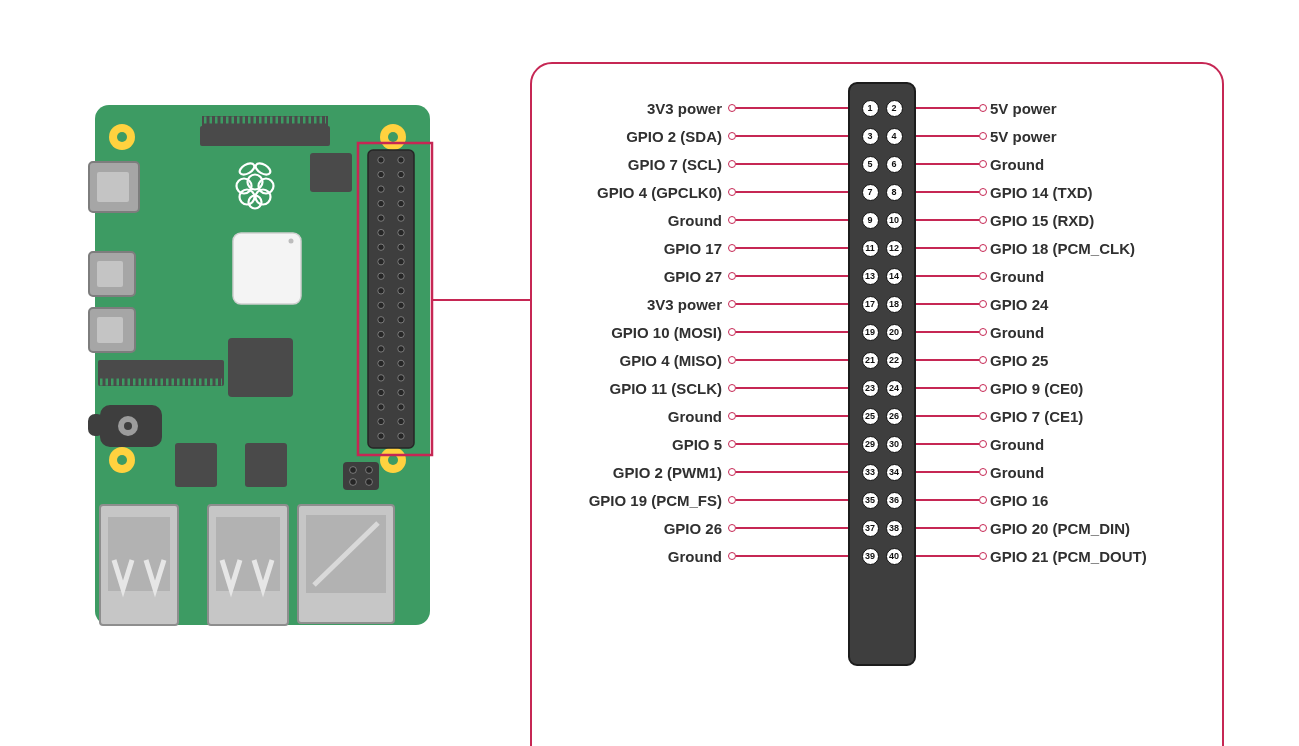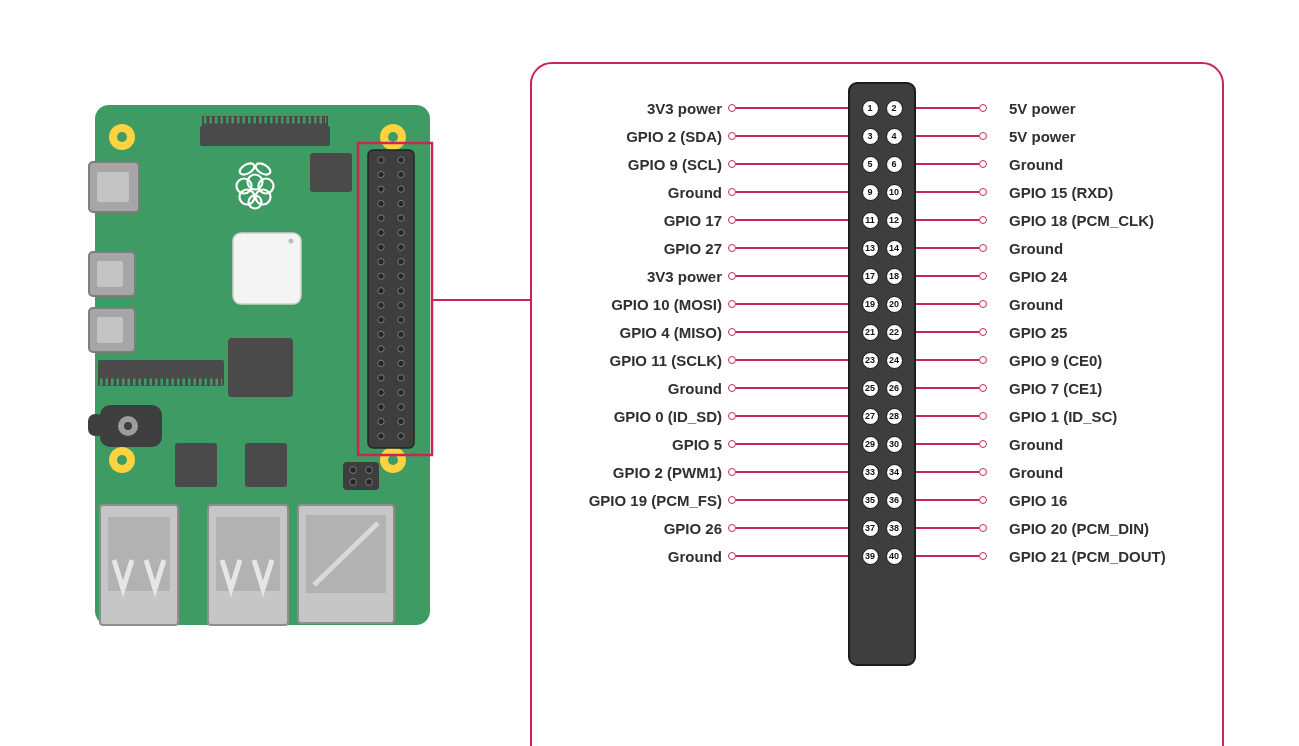--- a/index.html
+++ b/index.html
@@ -45,21 +45,21 @@
     border:2px solid var(--accent);border-radius:22px;background:#fff;
   }
   .strip{
     position:absolute;left:316px;top:18px;width:68px;height:584px;
     background:var(--header-dark);border:2px solid #1c1c1c;border-radius:9px;
   }
   .rows{position:absolute;left:0;top:30px;width:100%;}
   .pin-row{display:flex;align-items:center;height:28px;}
   .lbl{font-size:15px;font-weight:700;color:var(--label-ink);white-space:nowrap;}
   .lbl.left{width:190px;text-align:right;flex:0 0 auto;}
-  .lbl.right{margin-left:22px;}
+  .lbl.right{margin-left:3px;}
   .dot{width:8px;height:8px;border:1.5px solid var(--accent);background:#fff;border-radius:50%;flex:0 0 auto;}
   .dot.ld{margin-left:6px;}
   .line{height:2px;background:var(--accent);flex:0 0 auto;}
   .lline{width:112px;}
   .rline{width:63px;}
   .pins{width:68px;display:flex;justify-content:center;align-items:center;gap:7px;flex:0 0 auto;}
   .pin{
     width:17px;height:17px;border-radius:50%;background:#fff;border:1.5px solid #111;
     font-size:9px;font-weight:700;color:#111;
     display:flex;align-items:center;justify-content:center;flex:0 0 auto;
@@ -238,32 +238,44 @@
     <span class="pins">
       <span class="pin">3</span>
       <span class="pin">4</span>
     </span>
     <span class="line rline"></span>
     <span class="dot"></span>
     <span class="lbl right">5V power</span>
   </div>
 
   <div class="pin-row">
-    <span class="lbl left">GPIO 9 (SCL)</span>
+    <span class="lbl left">GPIO 7 (SCL)</span>
     <span class="dot ld"></span>
     <span class="line lline"></span>
     <span class="pins">
       <span class="pin">5</span>
       <span class="pin">6</span>
     </span>
     <span class="line rline"></span>
     <span class="dot"></span>
     <span class="lbl right">Ground</span>
   </div>
 
+  <div class="pin-row">
+    <span class="lbl left">GPIO 4 (GPCLK0)</span>
+    <span class="dot ld"></span>
+    <span class="line lline"></span>
+    <span class="pins">
+      <span class="pin">7</span>
+      <span class="pin">8</span>
+    </span>
+    <span class="line rline"></span>
+    <span class="dot"></span>
+    <span class="lbl right">GPIO 14 (TXD)</span>
+  </div>
 
   <div class="pin-row">
     <span class="lbl left">Ground</span>
     <span class="dot ld"></span>
     <span class="line lline"></span>
     <span class="pins">
       <span class="pin">9</span>
       <span class="pin">10</span>
     </span>
     <span class="line rline"></span>
@@ -356,32 +368,20 @@
     <span class="line lline"></span>
     <span class="pins">
       <span class="pin">25</span>
       <span class="pin">26</span>
     </span>
     <span class="line rline"></span>
     <span class="dot"></span>
     <span class="lbl right">GPIO 7 (CE1)</span>
   </div>
 
-  <div class="pin-row">
-    <span class="lbl left">GPIO 0 (ID_SD)</span>
-    <span class="dot ld"></span>
-    <span class="line lline"></span>
-    <span class="pins">
-      <span class="pin">27</span>
-      <span class="pin">28</span>
-    </span>
-    <span class="line rline"></span>
-    <span class="dot"></span>
-    <span class="lbl right">GPIO 1 (ID_SC)</span>
-  </div>
 
   <div class="pin-row">
     <span class="lbl left">GPIO 5</span>
     <span class="dot ld"></span>
     <span class="line lline"></span>
     <span class="pins">
       <span class="pin">29</span>
       <span class="pin">30</span>
     </span>
     <span class="line rline"></span>

